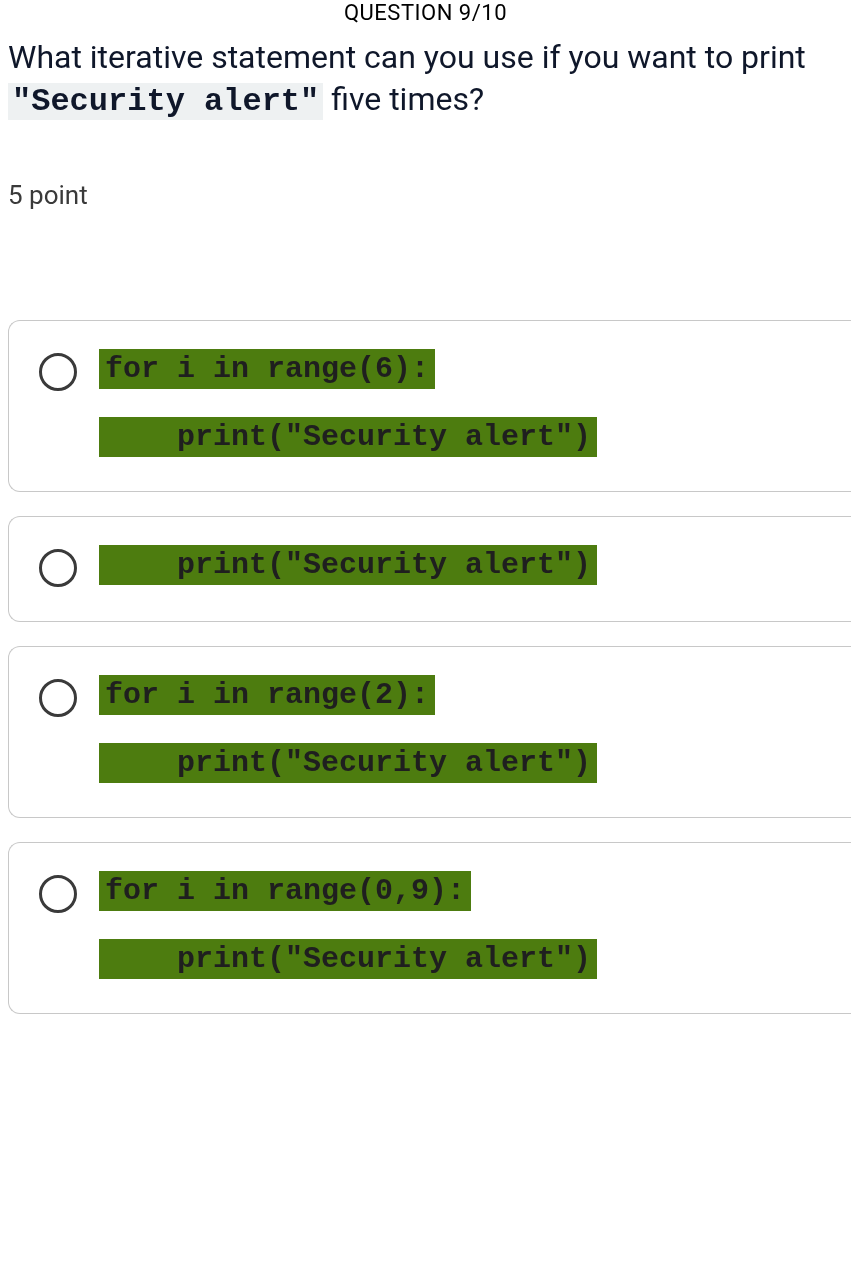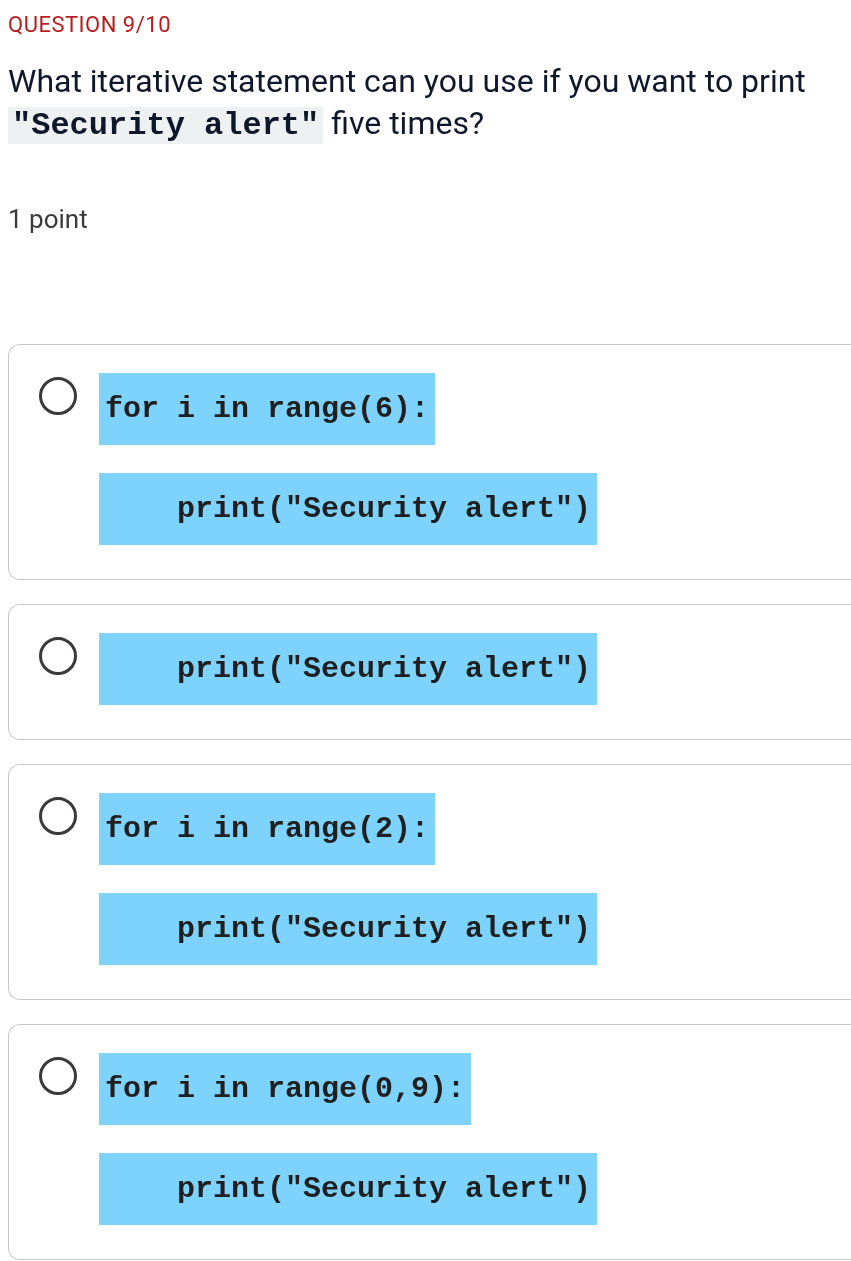--- a/index.html
+++ b/index.html
@@ -9,24 +9,25 @@
     }
     body {
       font-family: -apple-system, BlinkMacSystemFont, "Segoe UI", Roboto, Helvetica, Arial, sans-serif;
       background: #ffffff;
       color: #1f1f1f;
       width: 851px;
       overflow: hidden;
     }
     .question-number {
       font-size: 22px;
-      color: #b91c1c;
+      color: #000000;
       letter-spacing: 0.5px;
-      padding: 12px 8px;
+      padding: 0 8px;
       margin-bottom: 12px;
+      text-align: center;
     }
     .question-text {
       font-size: 32px;
       line-height: 1.3;
       color: #0f172a;
       padding: 0 8px;
       font-weight: 400;
     }
     .question-text .code-inline {
       font-family: "SFMono-Regular", Consolas, "Liberation Mono", Menlo, monospace;
@@ -65,42 +66,42 @@
     }
     .code-block {
       flex: 1;
       font-family: "SFMono-Regular", Consolas, "Liberation Mono", Menlo, monospace;
       font-size: 30px;
       font-weight: 700;
       color: #1f1f1f;
       line-height: 1.2;
     }
     .code-line {
-      background-color: #7dd3fc;
+      background-color: #4d7c0f;
       display: inline-block;
-      padding: 18px 6px;
+      padding: 2px 6px;
       white-space: pre;
     }
     .code-line-wrapper {
       margin-bottom: 28px;
     }
     .code-line-wrapper:last-child {
       margin-bottom: 0;
     }
   </style>
 </head>
 <body>
 
 <div class="question-number">QUESTION 9/10</div>
 
 <div class="question-text">
   <span>What iterative statement can you use if you want to print </span><span class="code-inline">"Security alert"</span><span> five times?</span>
 </div>
 
-<div class="points">1 point</div>
+<div class="points">5 point</div>
 
 <div class="options">
 
   <div class="option">
     <div class="radio"></div>
     <div class="code-block">
       <div class="code-line-wrapper"><span class="code-line">for i in range(6):</span></div>
       <div class="code-line-wrapper"><span class="code-line">    print("Security alert")</span></div>
     </div>
   </div>

